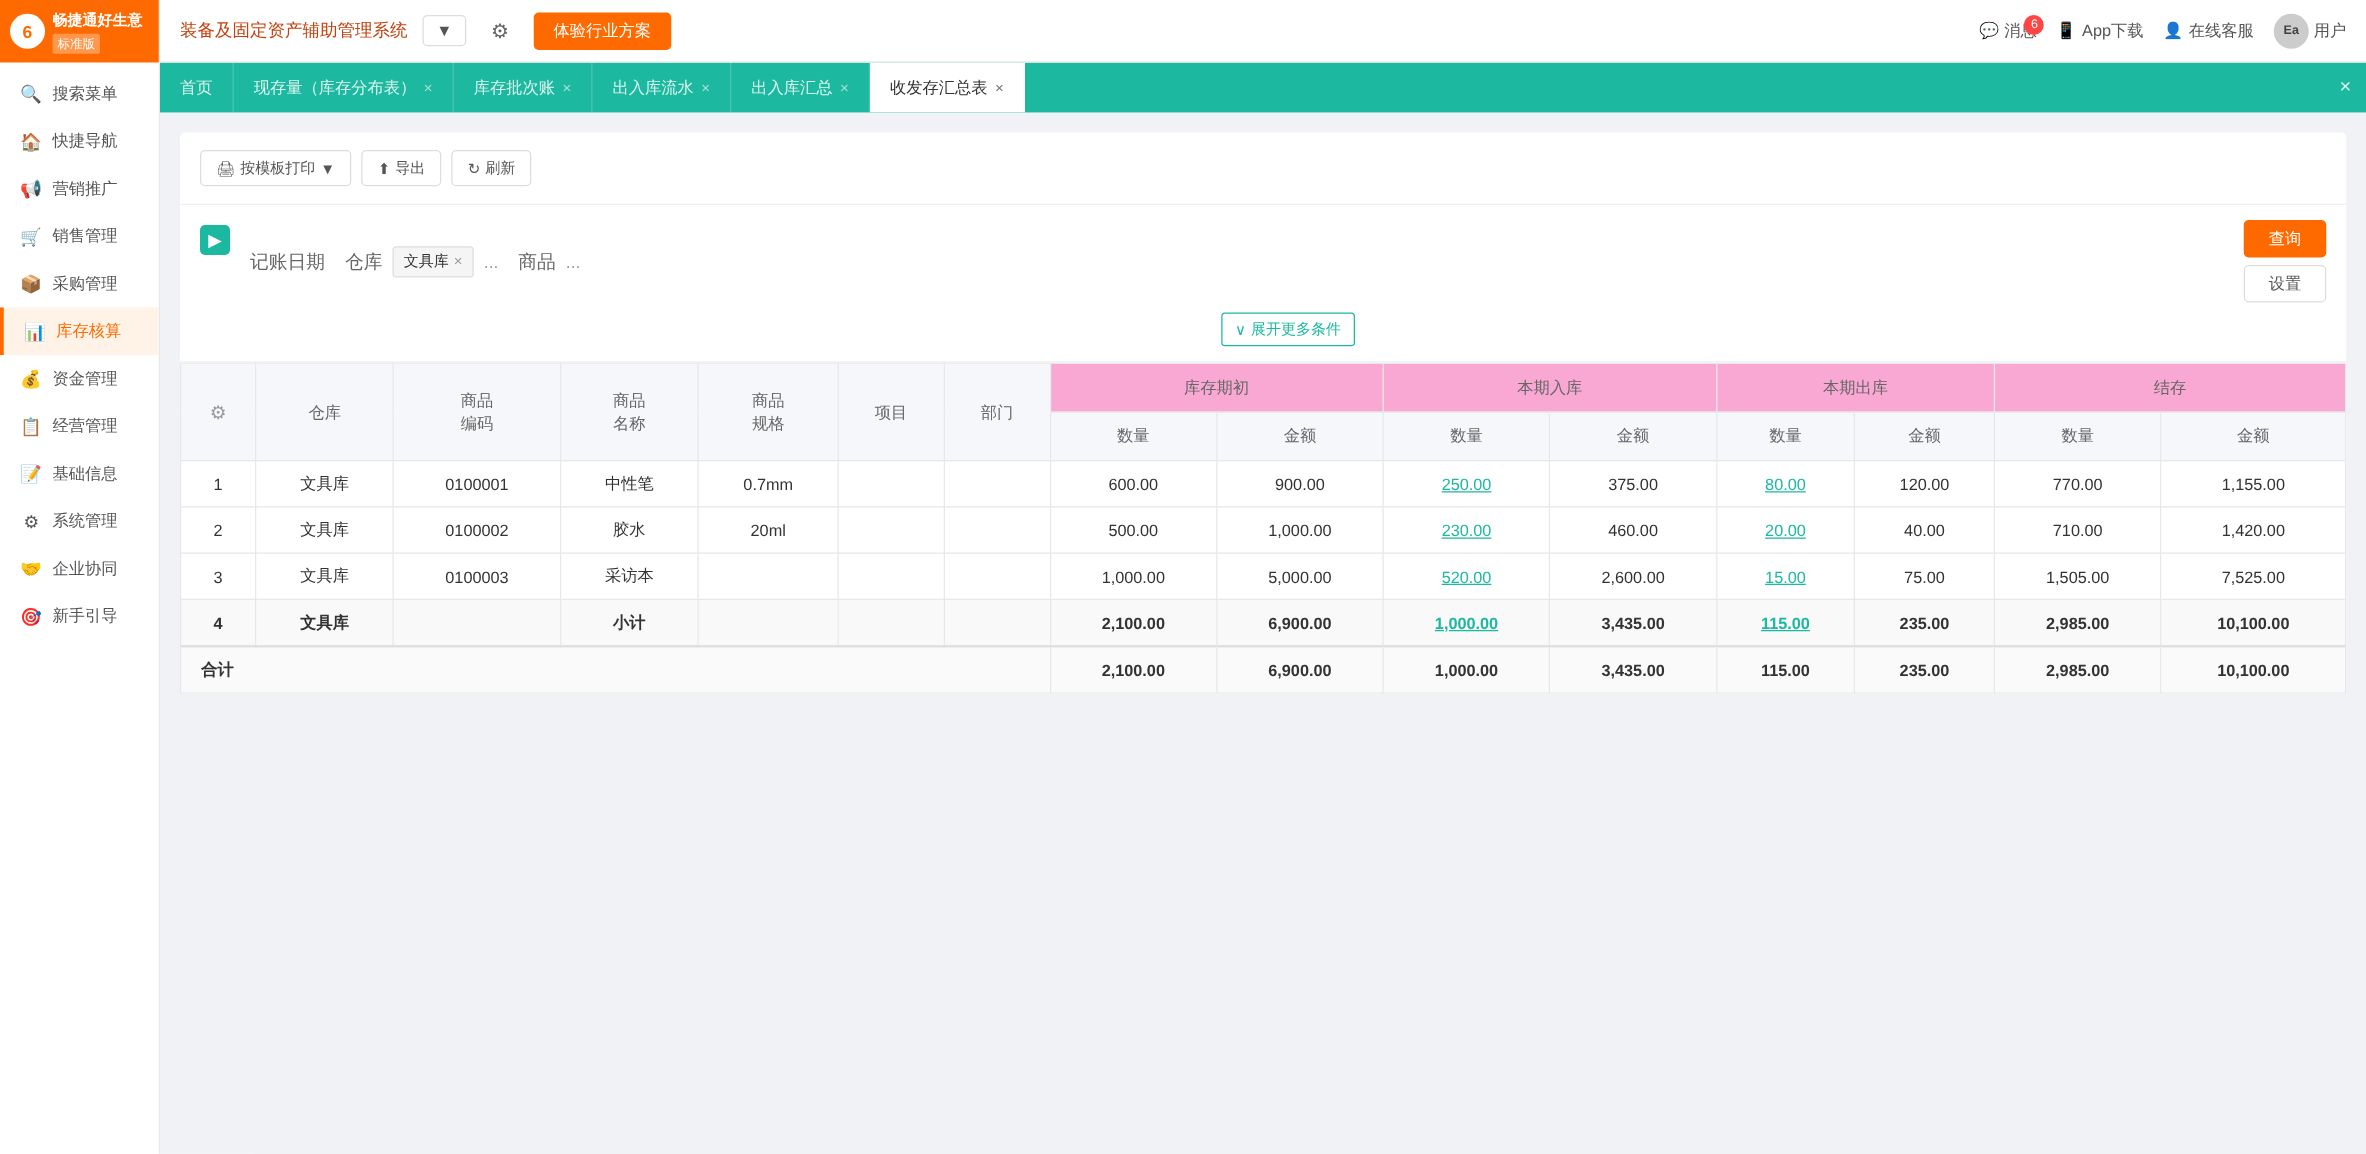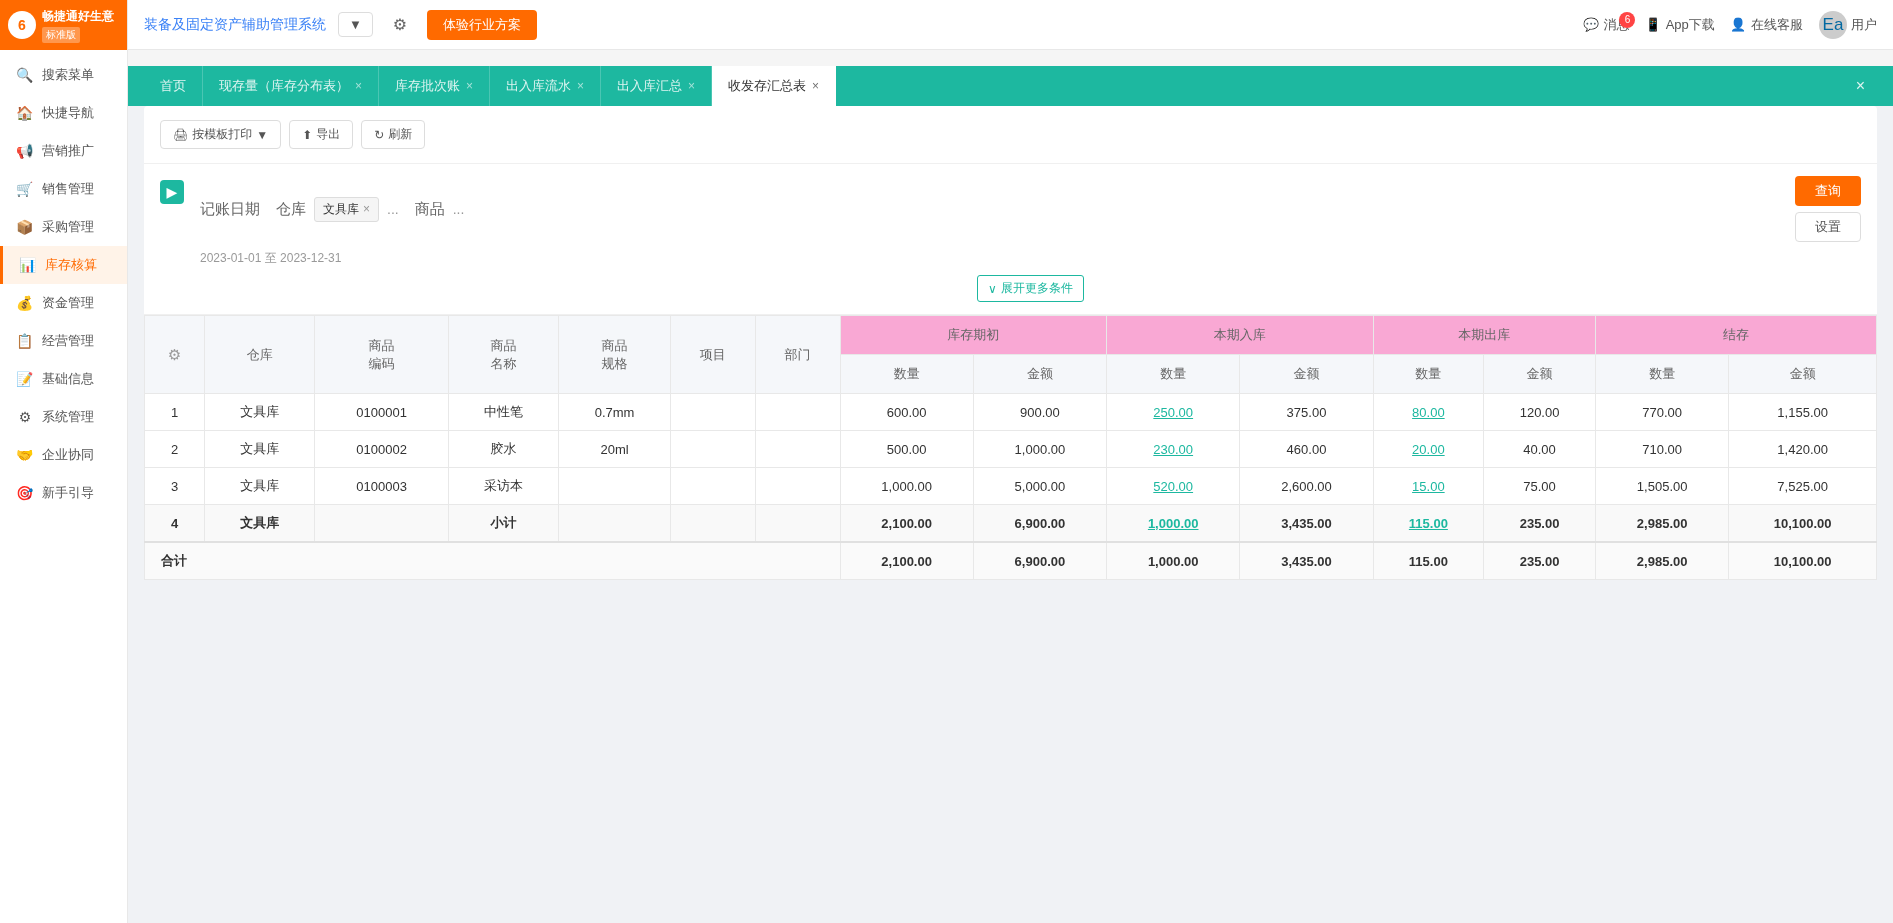--- a/index.html
+++ b/index.html
@@ -11,31 +11,31 @@
     .sidebar-logo-icon { width: 28px; height: 28px; background: #fff; border-radius: 50%; display: flex; align-items: center; justify-content: center; color: #ff6a00; font-weight: bold; font-size: 14px; }
     .sidebar-tag { background: rgba(255,255,255,0.3); color: #fff; font-size: 10px; padding: 1px 4px; border-radius: 2px; display: inline-block; margin-top: 2px; }
     .sidebar-menu { padding: 6px 0; }
     .sidebar-item { display: flex; align-items: center; gap: 8px; padding: 10px 16px; cursor: pointer; color: #555; font-size: 13px; }
     .sidebar-item.active { background: #fff3e8; color: #ff6a00; border-left: 3px solid #ff6a00; }
     .sidebar-item-icon { width: 18px; height: 18px; display: flex; align-items: center; justify-content: center; font-size: 14px; }
 
     
     .topbar { position: fixed; top: 0; left: 128px; right: 0; height: 50px; background: #fff; border-bottom: 1px solid #e8e8e8; display: flex; align-items: center; justify-content: space-between; padding: 0 16px; z-index: 99; }
     .topbar-left { display: flex; align-items: center; gap: 12px; }
-    .topbar-system-name { font-size: 14px; color: #3b82f6; }
+    .topbar-system-name { font-size: 14px; color: #c2410c; }
     .topbar-dropdown { display: flex; align-items: center; gap: 4px; cursor: pointer; color: #555; font-size: 13px; border: 1px solid #ddd; border-radius: 4px; padding: 4px 10px; }
     .topbar-settings { width: 30px; height: 30px; display: flex; align-items: center; justify-content: center; cursor: pointer; color: #666; font-size: 16px; }
     .topbar-trial-btn { background: #ff6a00; color: #fff; border: none; border-radius: 4px; padding: 6px 16px; cursor: pointer; font-size: 13px; }
     .topbar-right { display: flex; align-items: center; gap: 16px; }
     .topbar-right-item { display: flex; align-items: center; gap: 4px; cursor: pointer; color: #555; font-size: 13px; position: relative; }
     .badge { position: absolute; top: -4px; right: -6px; background: #ff4444; color: #fff; border-radius: 50%; width: 16px; height: 16px; font-size: 10px; display: flex; align-items: center; justify-content: center; }
-    .user-avatar { width: 28px; height: 28px; background: #ccc; border-radius: 50%; display: flex; align-items: center; justify-content: center; color: #0369a1; font-size: 17px; overflow: hidden; }
-
-    
-    .tabbar { position: fixed; top: 66px; left: 128px; right: 0; height: 40px; background: #1db8a0; display: flex; align-items: center; padding: 16px; z-index: 98; overflow-x: auto; }
+    .user-avatar { width: 28px; height: 28px; background: #ccc; border-radius: 50%; display: flex; align-items: center; justify-content: center; color: #404040; font-size: 10px; overflow: hidden; font-weight: bold; }
+
+    
+    .tabbar { position: fixed; top: 50px; left: 128px; right: 0; height: 40px; background: #1db8a0; display: flex; align-items: center; padding: 0; z-index: 98; overflow-x: auto; }
     .tab-item { display: flex; align-items: center; gap: 6px; padding: 0 16px; height: 40px; cursor: pointer; color: rgba(255,255,255,0.85); font-size: 13px; white-space: nowrap; border-right: 1px solid rgba(255,255,255,0.2); }
     .tab-item.active { background: #fff; color: #333; }
     .tab-close { font-size: 12px; color: inherit; cursor: pointer; opacity: 0.7; }
     .tabbar-close-all { margin-left: auto; padding: 0 12px; color: rgba(255,255,255,0.85); font-size: 16px; cursor: pointer; }
 
     
     .main { margin-left: 128px; margin-top: 90px; padding: 16px; background: #f0f2f5; min-height: calc(923px - 90px); }
     .content-card { background: #fff; border-radius: 4px; padding: 0; }
 
     
@@ -237,23 +237,20 @@
             <span class="filter-ellipsis">...</span>
           </div>
           <div class="filter-group">
             <span class="filter-label">商品</span>
             <span class="filter-ellipsis">...</span>
           </div>
           <div class="query-actions">
             <button class="btn-primary-sm" style="background:#ff6a00;color:#fff;border:none;border-radius:4px;padding:6px 20px;cursor:pointer;font-size:13px;">查询</button>
             <button class="btn-default-sm">设置</button>
           </div>
-        </div>
-        <div class="filter-row">
-          <span class="date-range">2023-01-01 至 2023-12-31</span>
         </div>
         <div style="display:flex;justify-content:center;margin-top:4px;">
           <div class="expand-btn">
             <span>∨</span>
             <span>展开更多条件</span>
           </div>
         </div>
       </div>
     </div>
 

